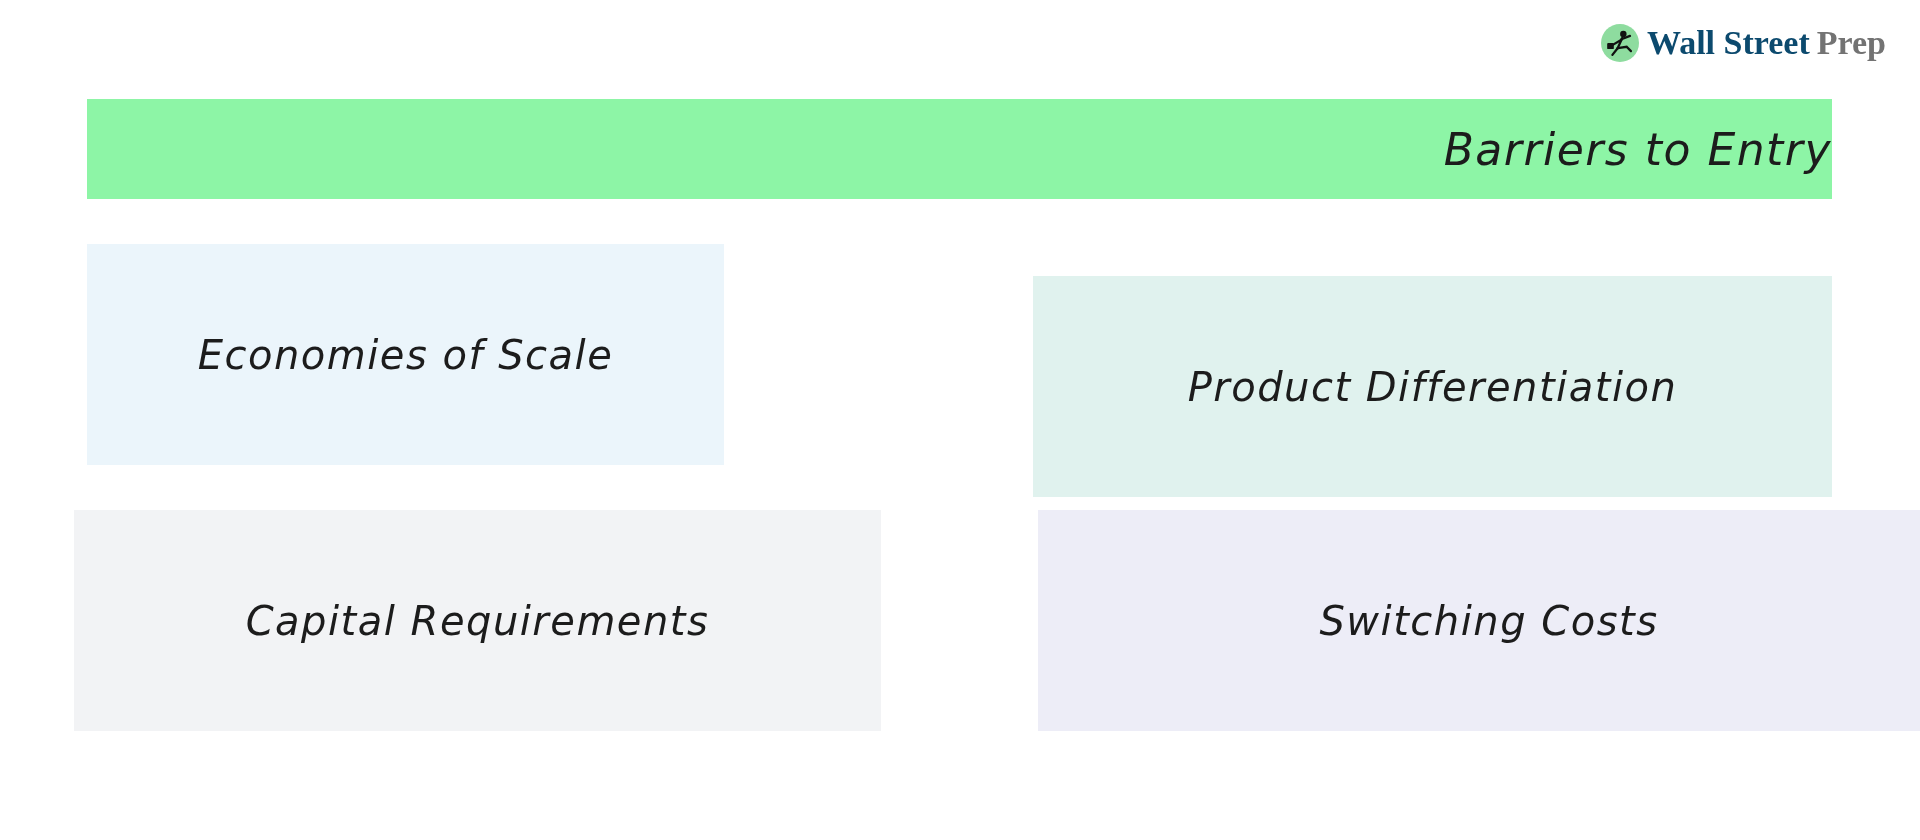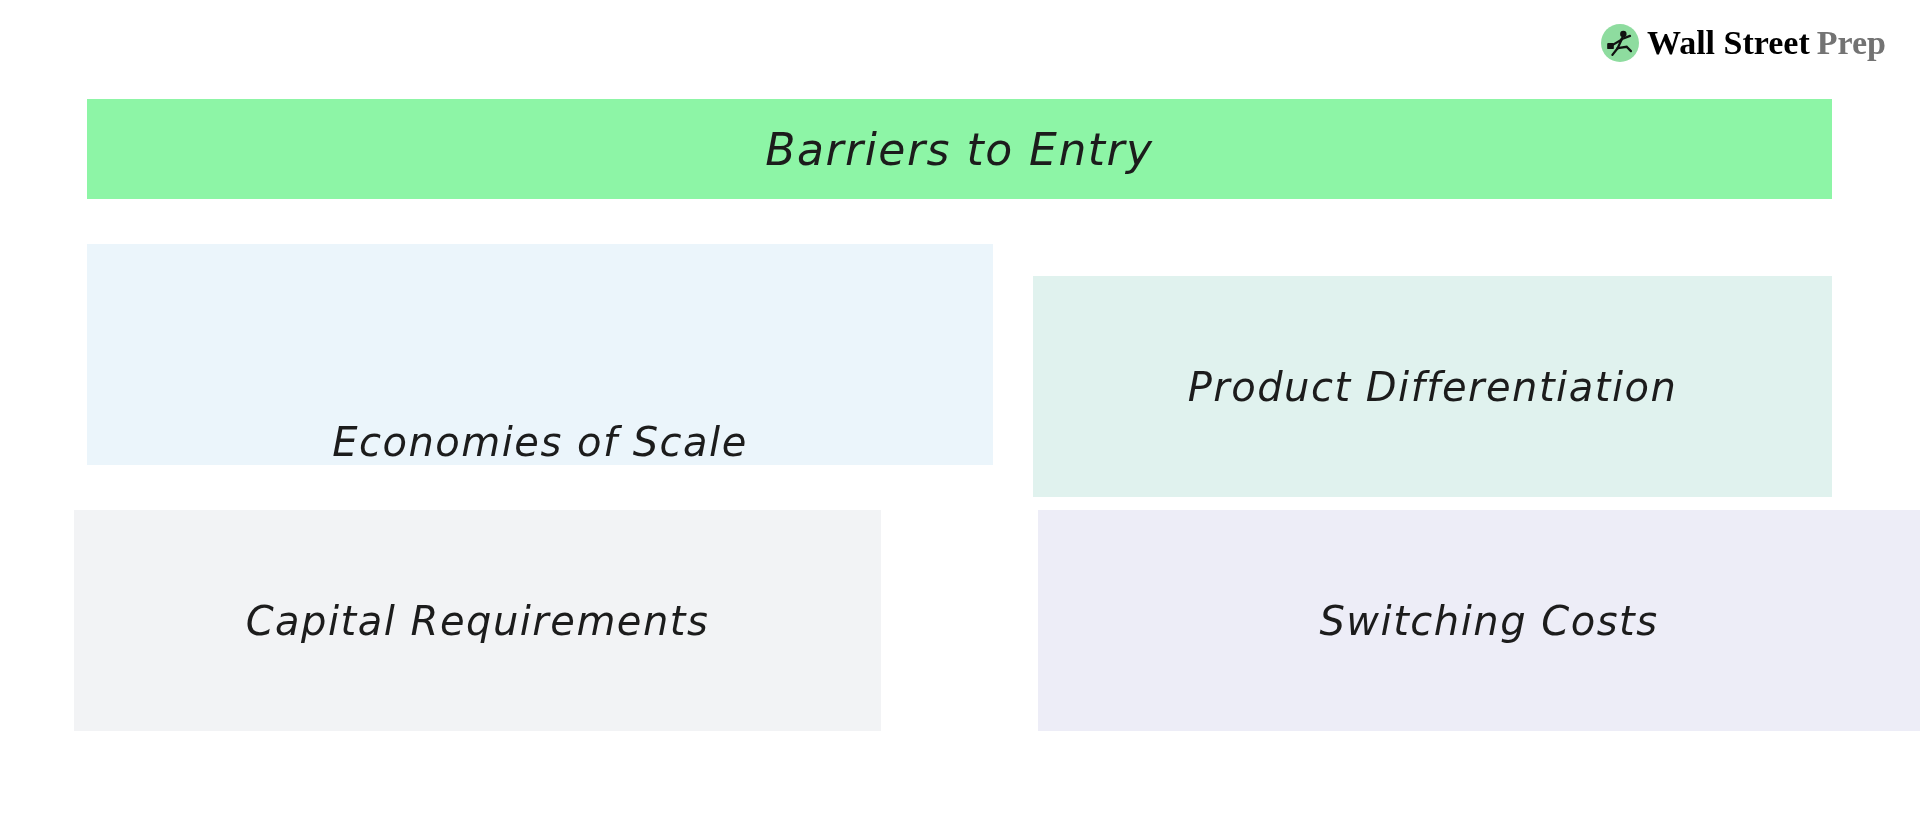--- a/index.html
+++ b/index.html
@@ -13,44 +13,44 @@
     position: absolute; top: 24px; right: 34px;
     display: flex; align-items: center; gap: 8px;
   }
   .logo-icon { width: 38px; height: 38px; display: inline-flex; }
   .logo-icon svg { width: 100%; height: 100%; }
   .logo-text {
     font-family: "Liberation Serif", serif;
     font-weight: 700; font-size: 34px; letter-spacing: 0px;
     white-space: nowrap; display: inline-flex; align-items: baseline; gap: 7px;
   }
-  .logo-text .dark { color: #000000; }
+  .logo-text .dark { color: #0c4a6e; }
   .logo-text .blue { color: #737373; }
 
   
   .hand {
     font-family: "DejaVu Sans", sans-serif;
     font-style: italic;
     color: #1c1c1c;
     letter-spacing: 1.5px;
   }
 
   .title-bar {
     position: absolute; left: 87px; top: 99px; width: 1745px; height: 100px;
-    display: flex; align-items: center; justify-content: center;
+    display: flex; align-items: center; justify-content: flex-end;
   }
   .title-bar .hand { font-size: 44px; }
 
   .box {
     position: absolute; height: 221px;
     display: flex; align-items: center; justify-content: center;
   }
   .box .hand { font-size: 40px; }
 
-  .box-economies      { left: 87px;   top: 244px; width: 906px; align-items: flex-end; }
+  .box-economies      { left: 87px;   top: 244px; width: 637px; }
   .box-differentiation{ left: 1033px; top: 244px; width: 799px; }
   .box-capital        { left: 74px;   top: 510px; width: 807px; }
   .box-switching      { left: 1038px; top: 510px; width: 902px; text-align: center; }
 </style>
 </head>
 <body>
 
 <div class="canvas">
 
   <header class="logo">

